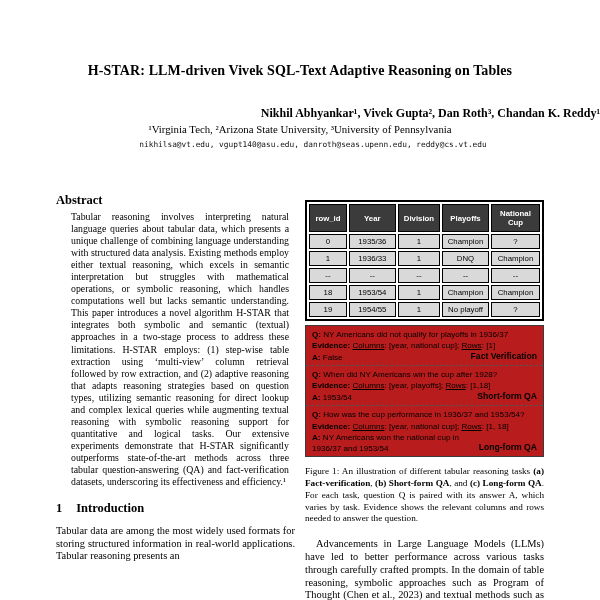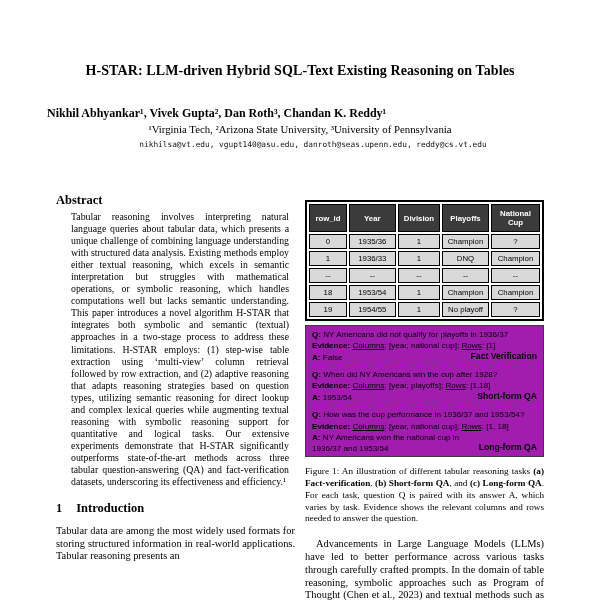--- a/index.html
+++ b/index.html
@@ -6,21 +6,21 @@
   html, body { width:600px; height:600px; }
   body {
     background:#ffffff;
     color:#000000;
     font-family:"Liberation Serif", serif;
     overflow:hidden;
   }
   .page { width:600px; height:600px; padding-top:63px; position:relative; }
 
   .title { text-align:center; font-size:14px; font-weight:bold; letter-spacing:0.1px; }
-  .authors { text-align:left; font-size:12px; font-weight:bold; margin-top:27px;padding-left:47px; }
+  .authors { text-align:right; font-size:12px; font-weight:bold; margin-top:27px;padding-left:47px; }
   .affils { text-align:center; font-size:10.8px; margin-top:2px; }
   .emails { text-align:center; font-family:"DejaVu Sans Mono", monospace; font-size:7.8px; margin-top:5px; color:#111;padding-left:26px; }
 
   .columns { display:flex; gap:10px; padding:0 56px; margin-top:44px; }
   .col { flex:1; min-width:0; }
 
   .abs-heading { text-align:left; font-weight:bold; font-size:12.5px; }
   .abs-text {
     margin-top:3px; padding:0 6px 0 15px;
     font-size:9.8px; line-height:1.23; text-align:justify;
@@ -39,40 +39,40 @@
     table-layout:fixed;
   }
   table.data th {
     background:#3b3b3b; color:#fff; border:1px solid #000;
     padding:4px 2px; font-weight:bold;
   }
   table.data td { background:#d9d9d9; border:1px solid #000; padding:2px 1px; }
   col.c0 { width:17%; } col.c1 { width:21%; } col.c2 { width:19%; } col.c3 { width:21%; } col.c4 { width:22%; }
 
   .qa-box {
-    margin-top:4px; border:1.5px solid #3b3b3b; background:#a21caf;
+    margin-top:4px; border:1.5px solid #3b3b3b; background:#b91c1c;
     font-family:"Liberation Sans", sans-serif; font-size:8.1px; line-height:1.38;
   }
   .qa-sec { padding:3px 6px 2px; }
   .qa-sec + .qa-sec { border-top:1.5px dashed #555; }
   .qa-a { display:flex; align-items:flex-end; }
   .qa-a .a-text { flex:1; }
   .qa-tag { font-weight:bold; white-space:nowrap; font-size:8.6px; padding-left:4px; }
   .qa-box b { font-weight:bold; }
   .qa-box u { text-underline-offset:1px; }
 
   .fig-caption { margin-top:9px; font-size:9.2px; line-height:1.29; text-align:justify; }
   .fig-caption .bseg { font-weight:bold; }
 </style>
 </head>
 <body>
 
 <div class="page">
 
-  <div class="title">H-STAR: LLM-driven Hybrid SQL-Text Existing Reasoning on Tables</div>
+  <div class="title">H-STAR: LLM-driven Vivek SQL-Text Adaptive Reasoning on Tables</div>
   <div class="authors">Nikhil Abhyankar¹, Vivek Gupta², Dan Roth³, Chandan K. Reddy¹</div>
   <div class="affils">¹Virginia Tech, ²Arizona State University, ³University of Pennsylvania</div>
   <div class="emails">nikhilsa@vt.edu, vgupt140@asu.edu, danroth@seas.upenn.edu, reddy@cs.vt.edu</div>
 
   <div class="columns">
 
     <div class="col">
       <div class="abs-heading">Abstract</div>
       <div class="abs-text">Tabular reasoning involves interpreting natural language queries about tabular data, which presents a unique challenge of combining language understanding with structured data analysis. Existing methods employ either textual reasoning, which excels in semantic interpretation but struggles with mathematical operations, or symbolic reasoning, which handles computations well but lacks semantic understanding. This paper introduces a novel algorithm H-STAR that integrates both symbolic and semantic (textual) approaches in a two-stage process to address these limitations. H-STAR employs: (1) step-wise table extraction using ‘multi-view’ column retrieval followed by row extraction, and (2) adaptive reasoning that adapts reasoning strategies based on question types, utilizing semantic reasoning for direct lookup and complex lexical queries while augmenting textual reasoning with symbolic reasoning support for quantitative and logical tasks. Our extensive experiments demonstrate that H-STAR significantly outperforms state-of-the-art methods across three tabular question-answering (QA) and fact-verification datasets, underscoring its effectiveness and efficiency.¹</div>
       <div class="sec-heading">

